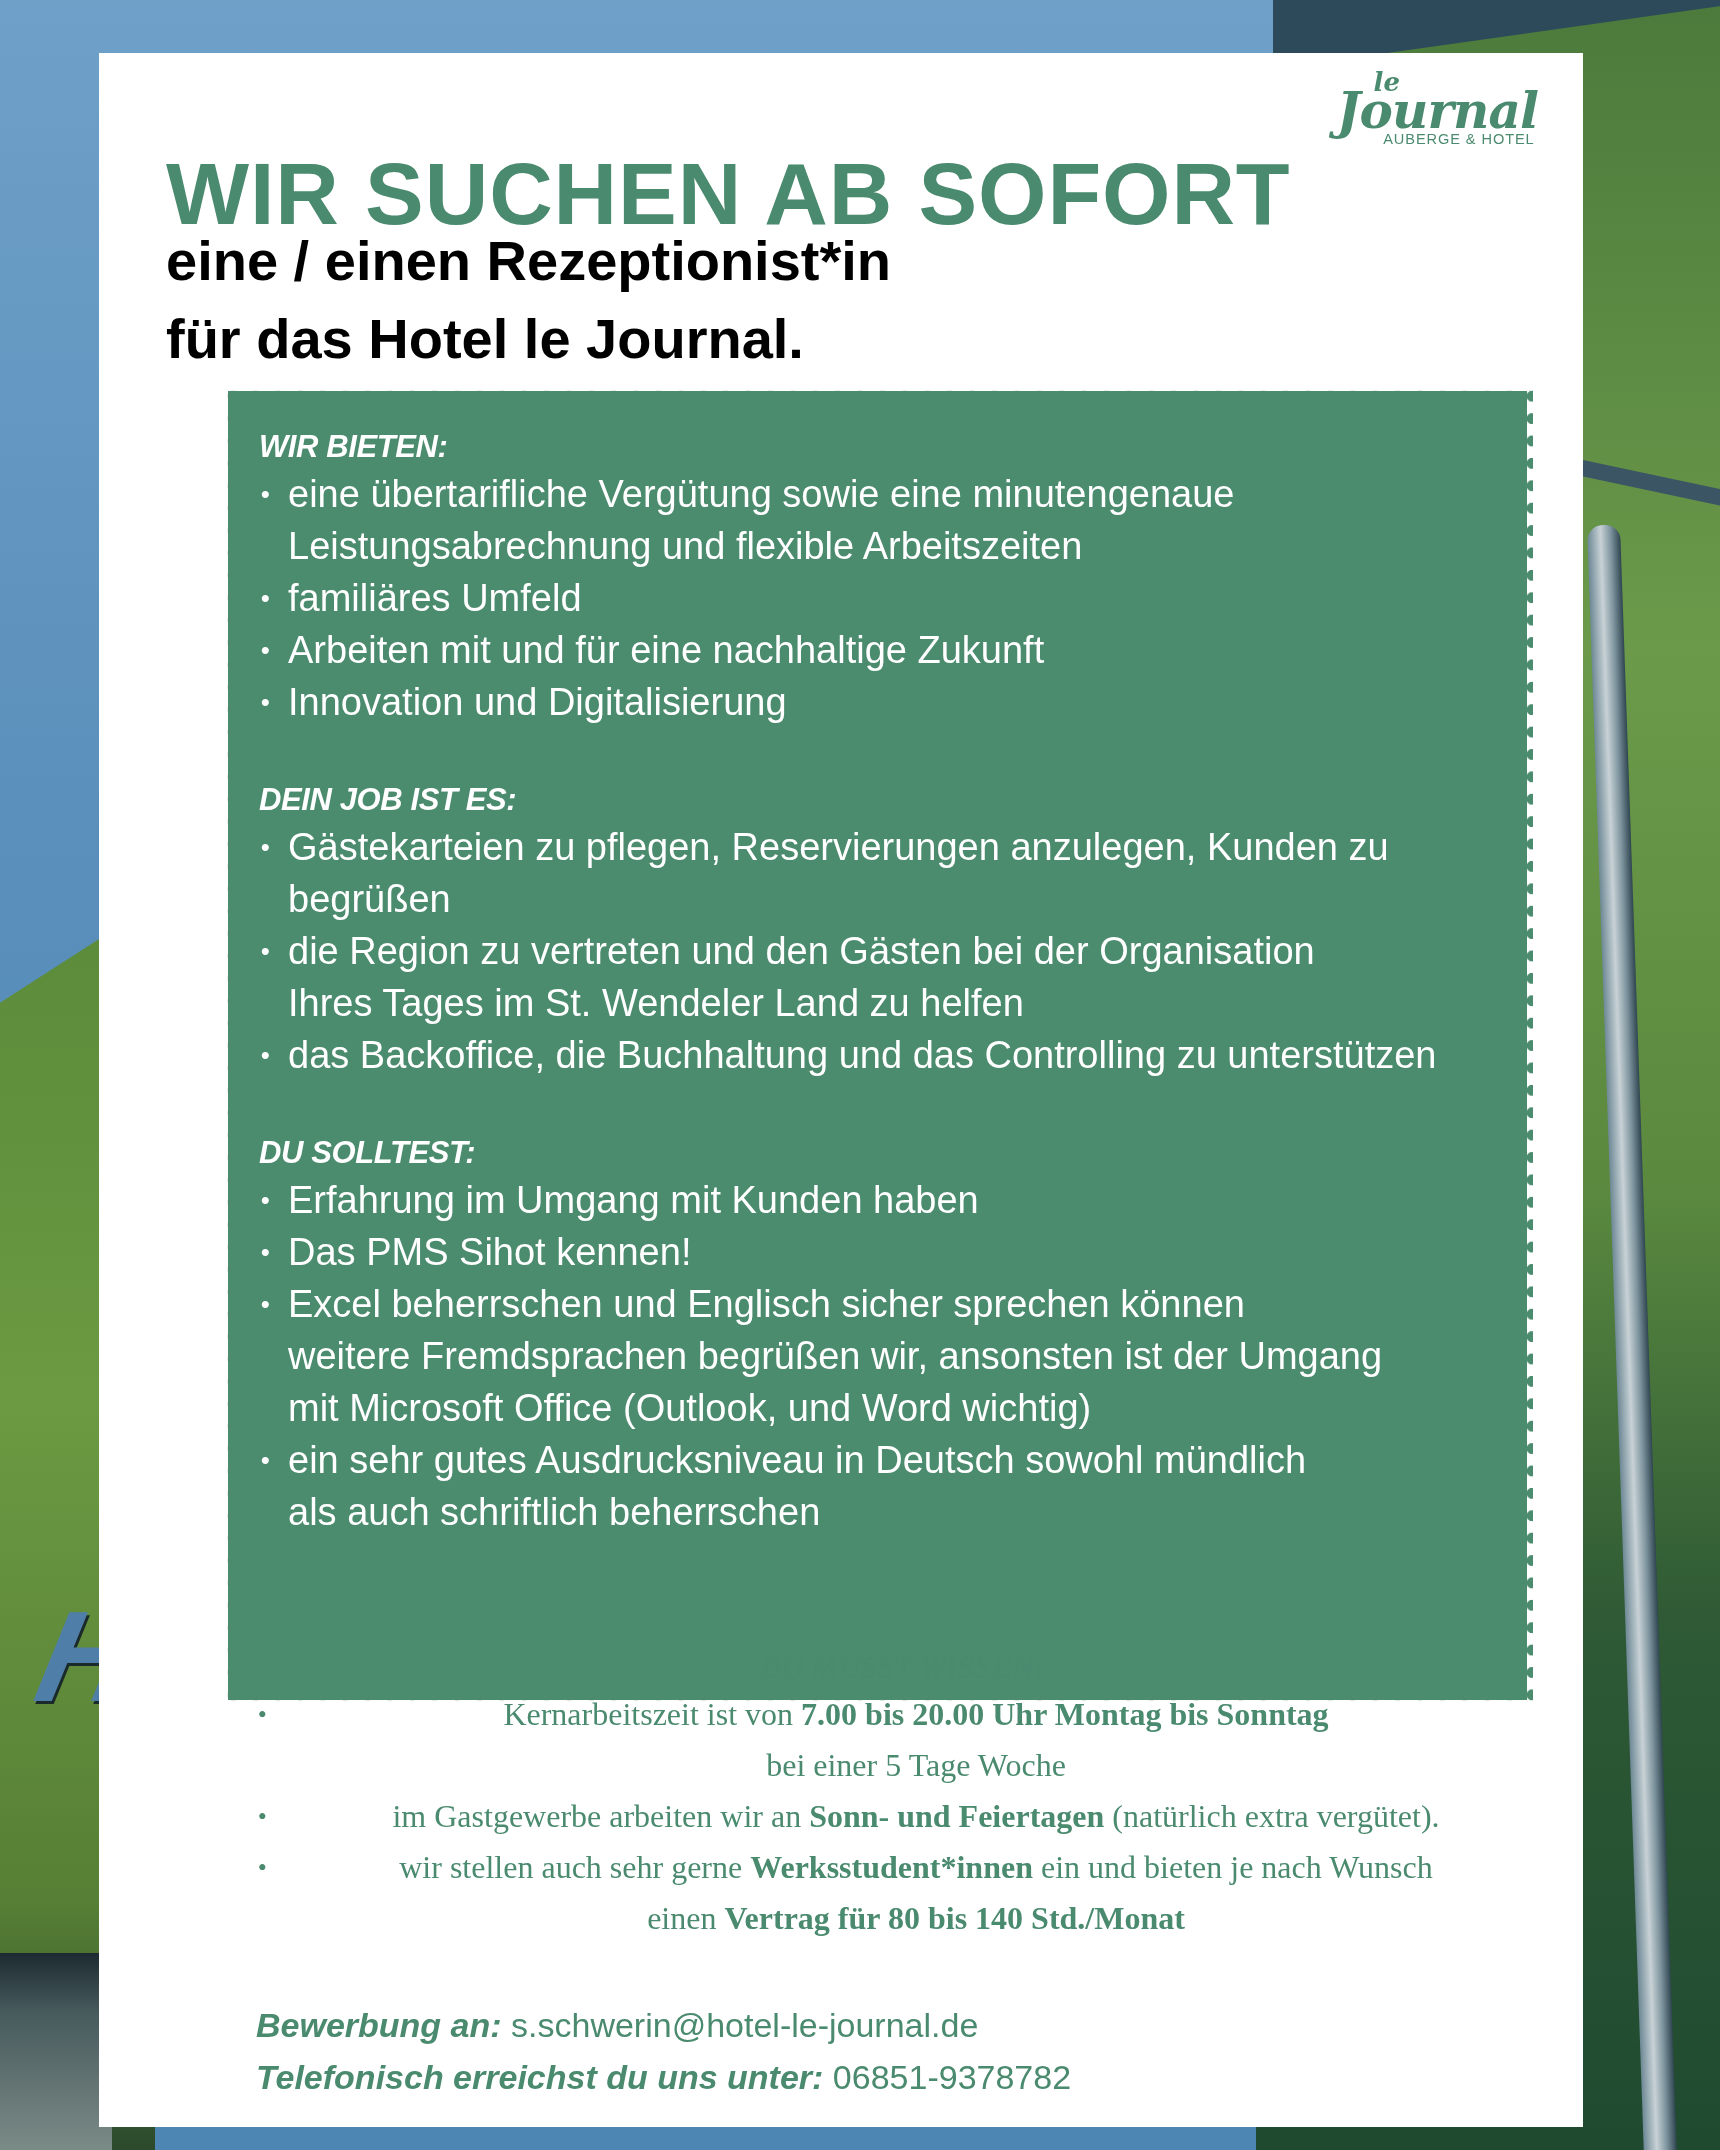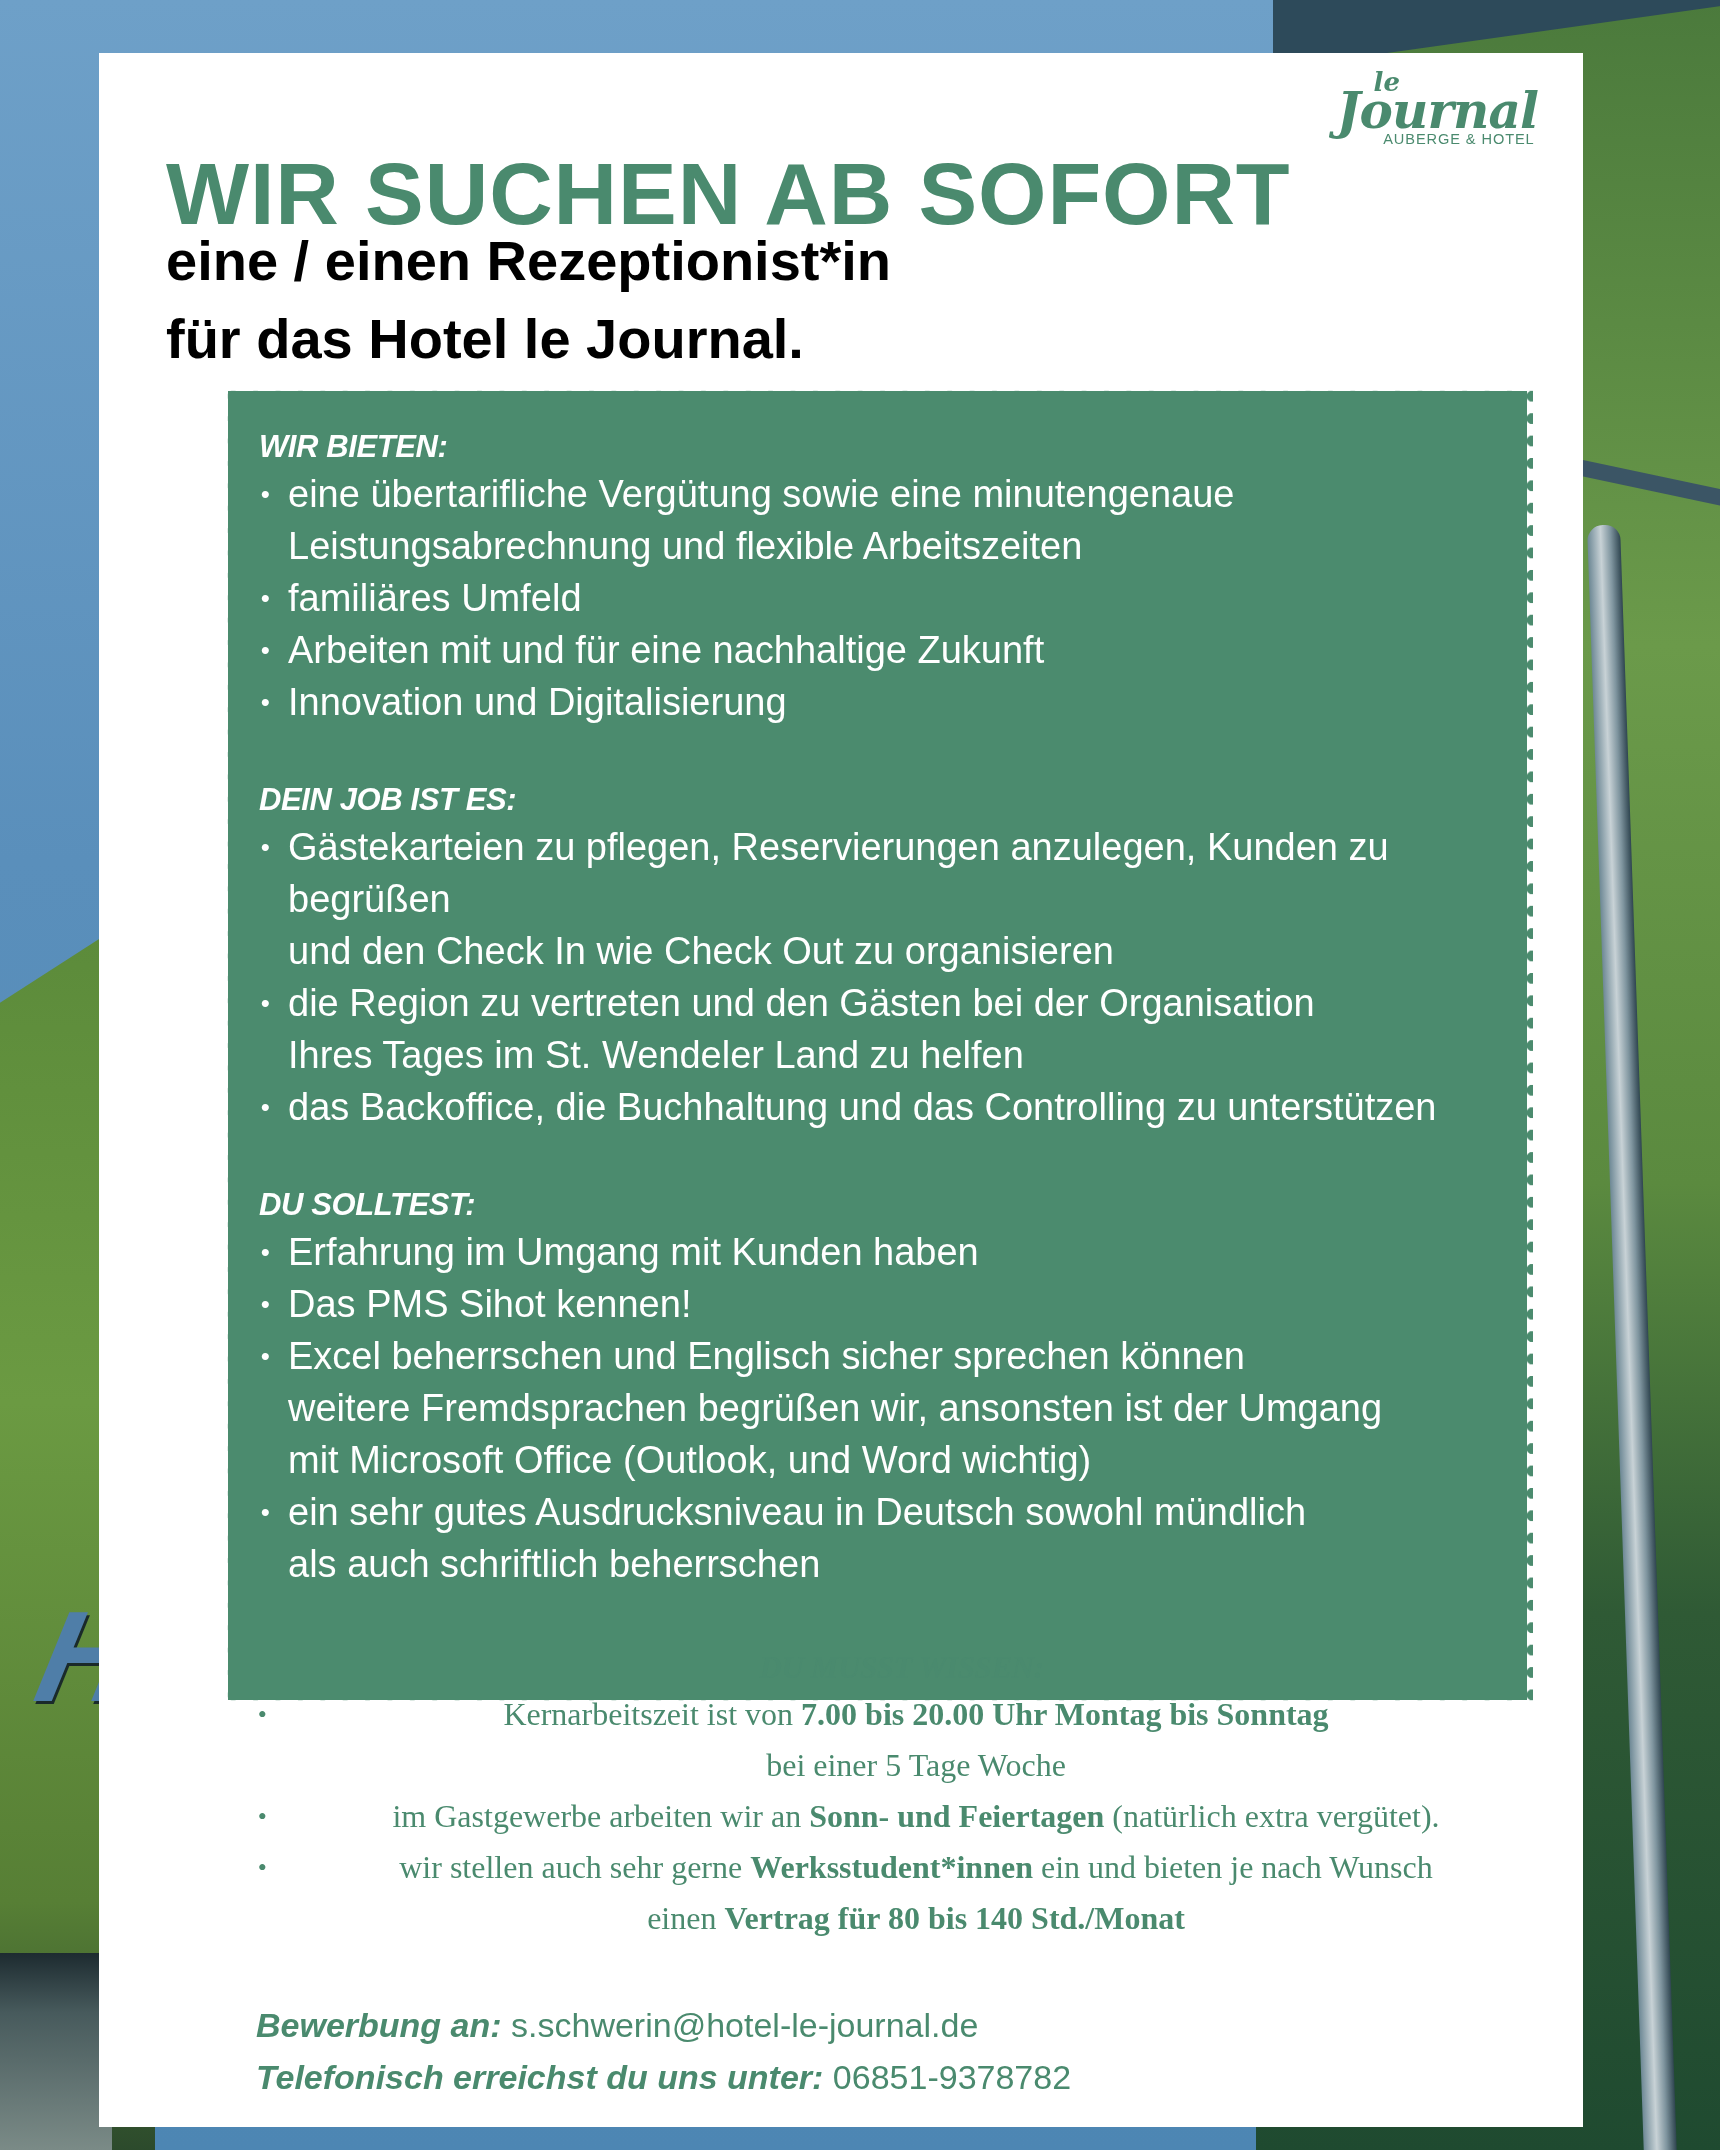--- a/index.html
+++ b/index.html
@@ -179,21 +179,20 @@
             <span class="line">Innovation und Digitalisierung</span>
           </li>
       </ul>
 
       <div class="gap"></div>
 
       <div class="section-title">DEIN JOB IST ES:</div>
       <ul class="list">
         <li>
           <span class="line">Gästekarteien zu pflegen, Reservierungen anzulegen, Kunden zu begrüßen</span>
-          <span class="line">und den Check In wie Check Out zu organisieren</span>
         </li>
         <li>
           <span class="line">die Region zu vertreten und den Gästen bei der Organisation</span>
           <span class="line">Ihres Tages im St. Wendeler Land zu helfen</span>
         </li>
         <li>
             <span class="line">das Backoffice, die Buchhaltung und das Controlling zu unterstützen</span>
           </li>
       </ul>
 

